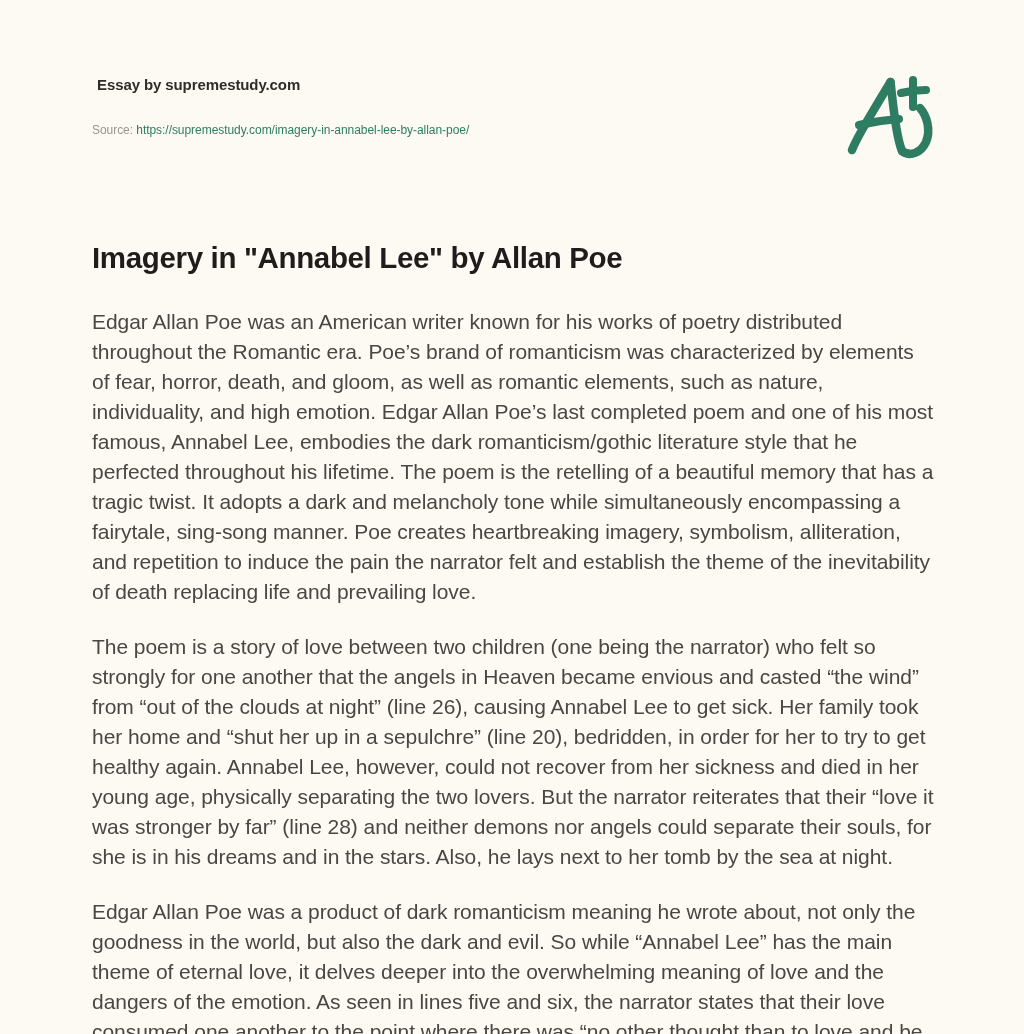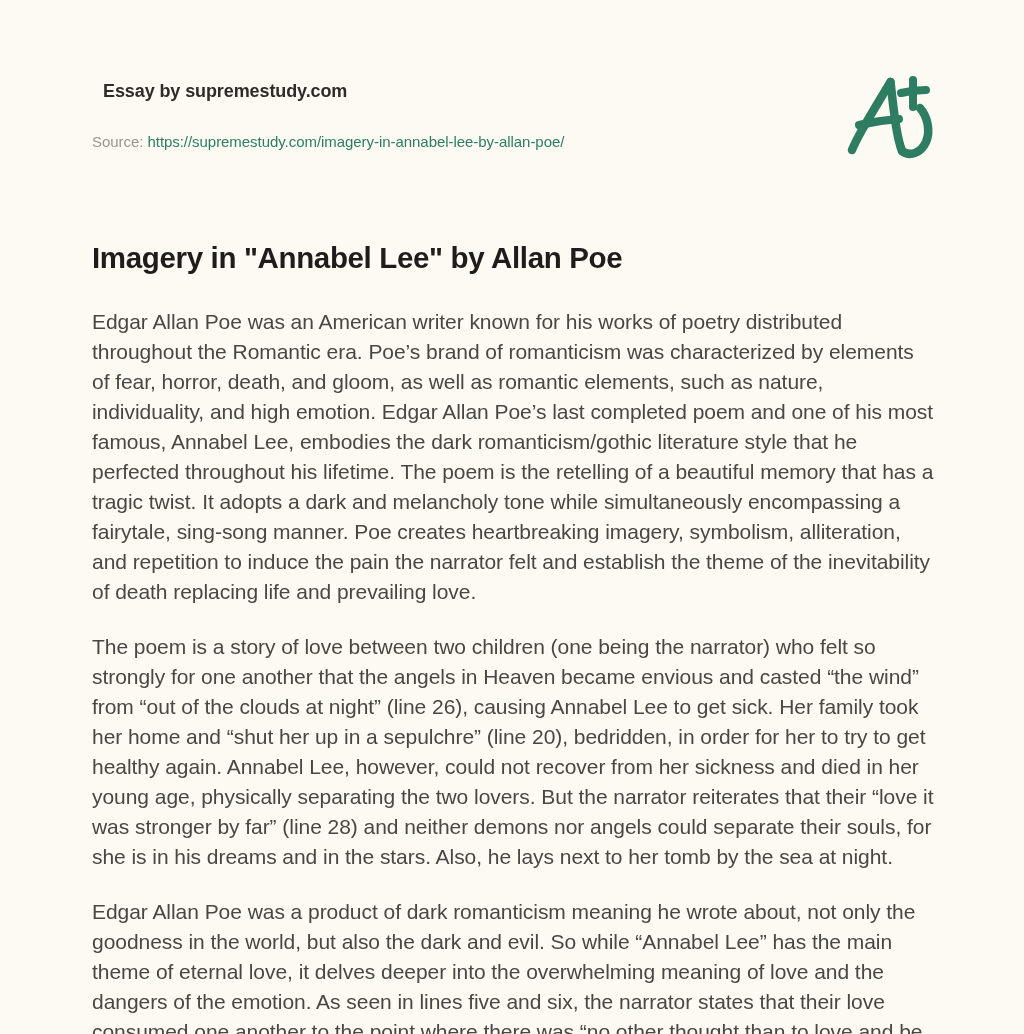--- a/index.html
+++ b/index.html
@@ -23,32 +23,32 @@
 
   
   .header {
     position: absolute;
     left: 92px;
     top: 60px;
     width: 840px;
     height: 120px;
   }
   .brand-line {
-    font-size: 18px;
+    font-size: 15px;
     font-weight: 700;
     color: #2f2b29;
     letter-spacing: -0.1px;
     line-height: 28px;
-    margin: 11px;
+    margin: 5px;
     padding-top: 6px;
   }
   .source-line {
     margin: 0;
     padding-top: 16px;
-    font-size: 15px;
+    font-size: 12px;
     line-height: 20px;
     color: #9a9490;
     letter-spacing: -0.05px;
     white-space: nowrap;
   }
   .source-label {
     color: #9a9490;
   }
   .source-url {
     color: #2e7d63;

